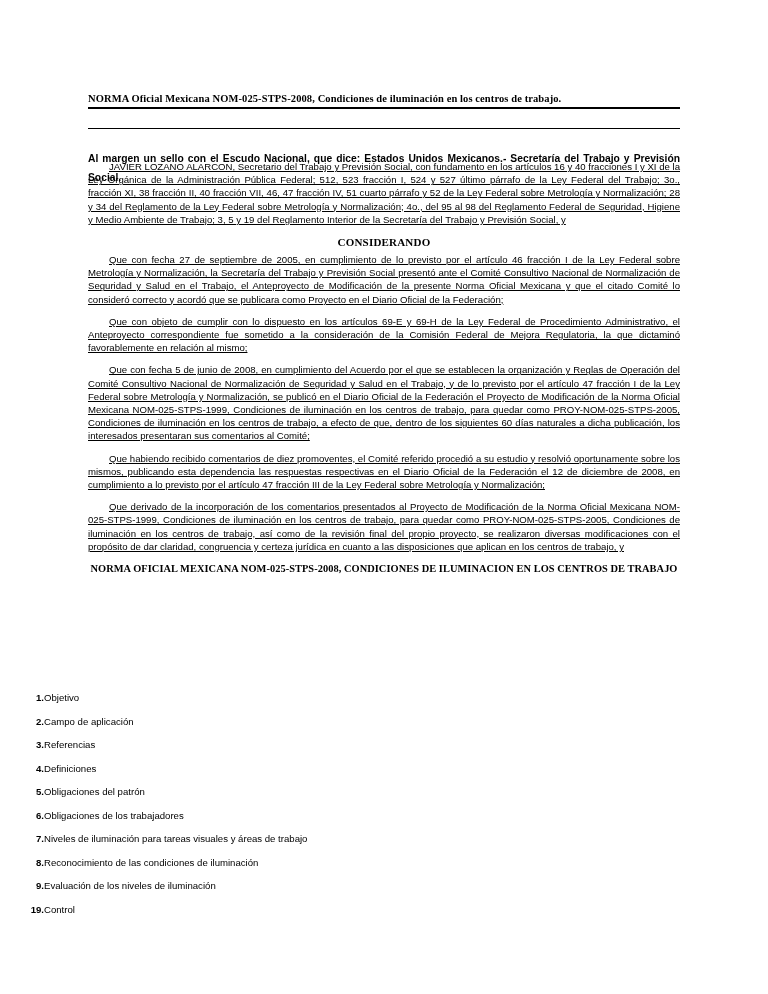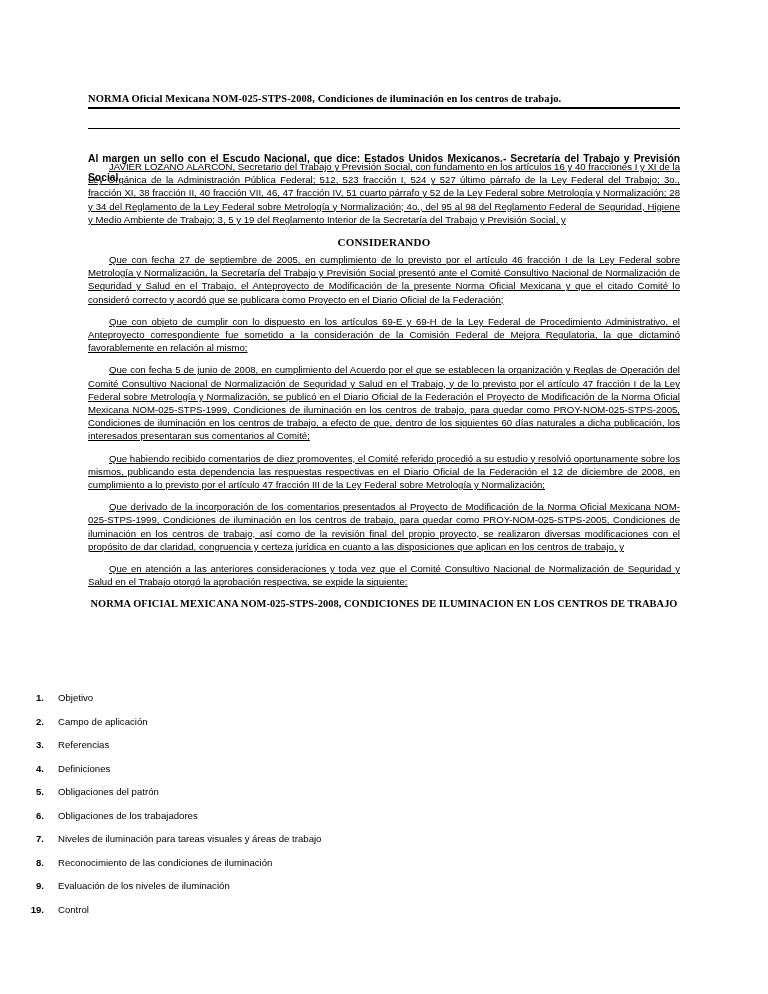--- a/index.html
+++ b/index.html
@@ -103,21 +103,20 @@
     height: 23.5px;
   }
   .index-num {
     width: 44px;
     flex: 0 0 44px;
     text-align: right;
     font-size: 9.6px;
     font-weight: bold;
   }
   .index-label {
-    margin-left: 14px;
     font-size: 9.6px;
     font-weight: normal;
   }
 </style>
 </head>
 <body>
 
 <div class="page">
 
   <div class="header-block">
@@ -130,21 +129,20 @@
 
     <p class="para">JAVIER LOZANO ALARCON, Secretario del Trabajo y Previsión Social, con fundamento en los artículos 16 y 40 fracciones I y XI de la Ley Orgánica de la Administración Pública Federal; 512, 523 fracción I, 524 y 527 último párrafo de la Ley Federal del Trabajo; 3o., fracción XI, 38 fracción II, 40 fracción VII, 46, 47 fracción IV, 51 cuarto párrafo y 52 de la Ley Federal sobre Metrología y Normalización; 28 y 34 del Reglamento de la Ley Federal sobre Metrología y Normalización; 4o., del 95 al 98 del Reglamento Federal de Seguridad, Higiene y Medio Ambiente de Trabajo; 3, 5 y 19 del Reglamento Interior de la Secretaría del Trabajo y Previsión Social, y</p>
 
     <h2 class="center-serif">CONSIDERANDO</h2>
 
     <p class="para">Que con fecha 27 de septiembre de 2005, en cumplimiento de lo previsto por el artículo 46 fracción I de la Ley Federal sobre Metrología y Normalización, la Secretaría del Trabajo y Previsión Social presentó ante el Comité Consultivo Nacional de Normalización de Seguridad y Salud en el Trabajo, el Anteproyecto de Modificación de la presente Norma Oficial Mexicana y que el citado Comité lo consideró correcto y acordó que se publicara como Proyecto en el Diario Oficial de la Federación;</p>
     <p class="para">Que con objeto de cumplir con lo dispuesto en los artículos 69-E y 69-H de la Ley Federal de Procedimiento Administrativo, el Anteproyecto correspondiente fue sometido a la consideración de la Comisión Federal de Mejora Regulatoria, la que dictaminó favorablemente en relación al mismo;</p>
     <p class="para">Que con fecha 5 de junio de 2008, en cumplimiento del Acuerdo por el que se establecen la organización y Reglas de Operación del Comité Consultivo Nacional de Normalización de Seguridad y Salud en el Trabajo, y de lo previsto por el artículo 47 fracción I de la Ley Federal sobre Metrología y Normalización, se publicó en el Diario Oficial de la Federación el Proyecto de Modificación de la Norma Oficial Mexicana NOM-025-STPS-1999, Condiciones de iluminación en los centros de trabajo, para quedar como PROY-NOM-025-STPS-2005, Condiciones de iluminación en los centros de trabajo, a efecto de que, dentro de los siguientes 60 días naturales a dicha publicación, los interesados presentaran sus comentarios al Comité;</p>
     <p class="para">Que habiendo recibido comentarios de diez promoventes, el Comité referido procedió a su estudio y resolvió oportunamente sobre los mismos, publicando esta dependencia las respuestas respectivas en el Diario Oficial de la Federación el 12 de diciembre de 2008, en cumplimiento a lo previsto por el artículo 47 fracción III de la Ley Federal sobre Metrología y Normalización;</p>
     <p class="para">Que derivado de la incorporación de los comentarios presentados al Proyecto de Modificación de la Norma Oficial Mexicana NOM-025-STPS-1999, Condiciones de iluminación en los centros de trabajo, para quedar como PROY-NOM-025-STPS-2005, Condiciones de iluminación en los centros de trabajo, así como de la revisión final del propio proyecto, se realizaron diversas modificaciones con el propósito de dar claridad, congruencia y certeza jurídica en cuanto a las disposiciones que aplican en los centros de trabajo, y</p>
-    <p class="para">Que en atención a las anteriores consideraciones y toda vez que el Comité Consultivo Nacional de Normalización de Seguridad y Salud en el Trabajo otorgó la aprobación respectiva, se expide la siguiente:</p>
 
     <h2 class="center-serif norma-title">NORMA OFICIAL MEXICANA NOM-025-STPS-2008, CONDICIONES DE ILUMINACION EN LOS CENTROS DE TRABAJO</h2>
 
 
   </div>
 
   <div class="index-list">
 
     <div class="index-row">
       <span class="index-num">1.</span>

